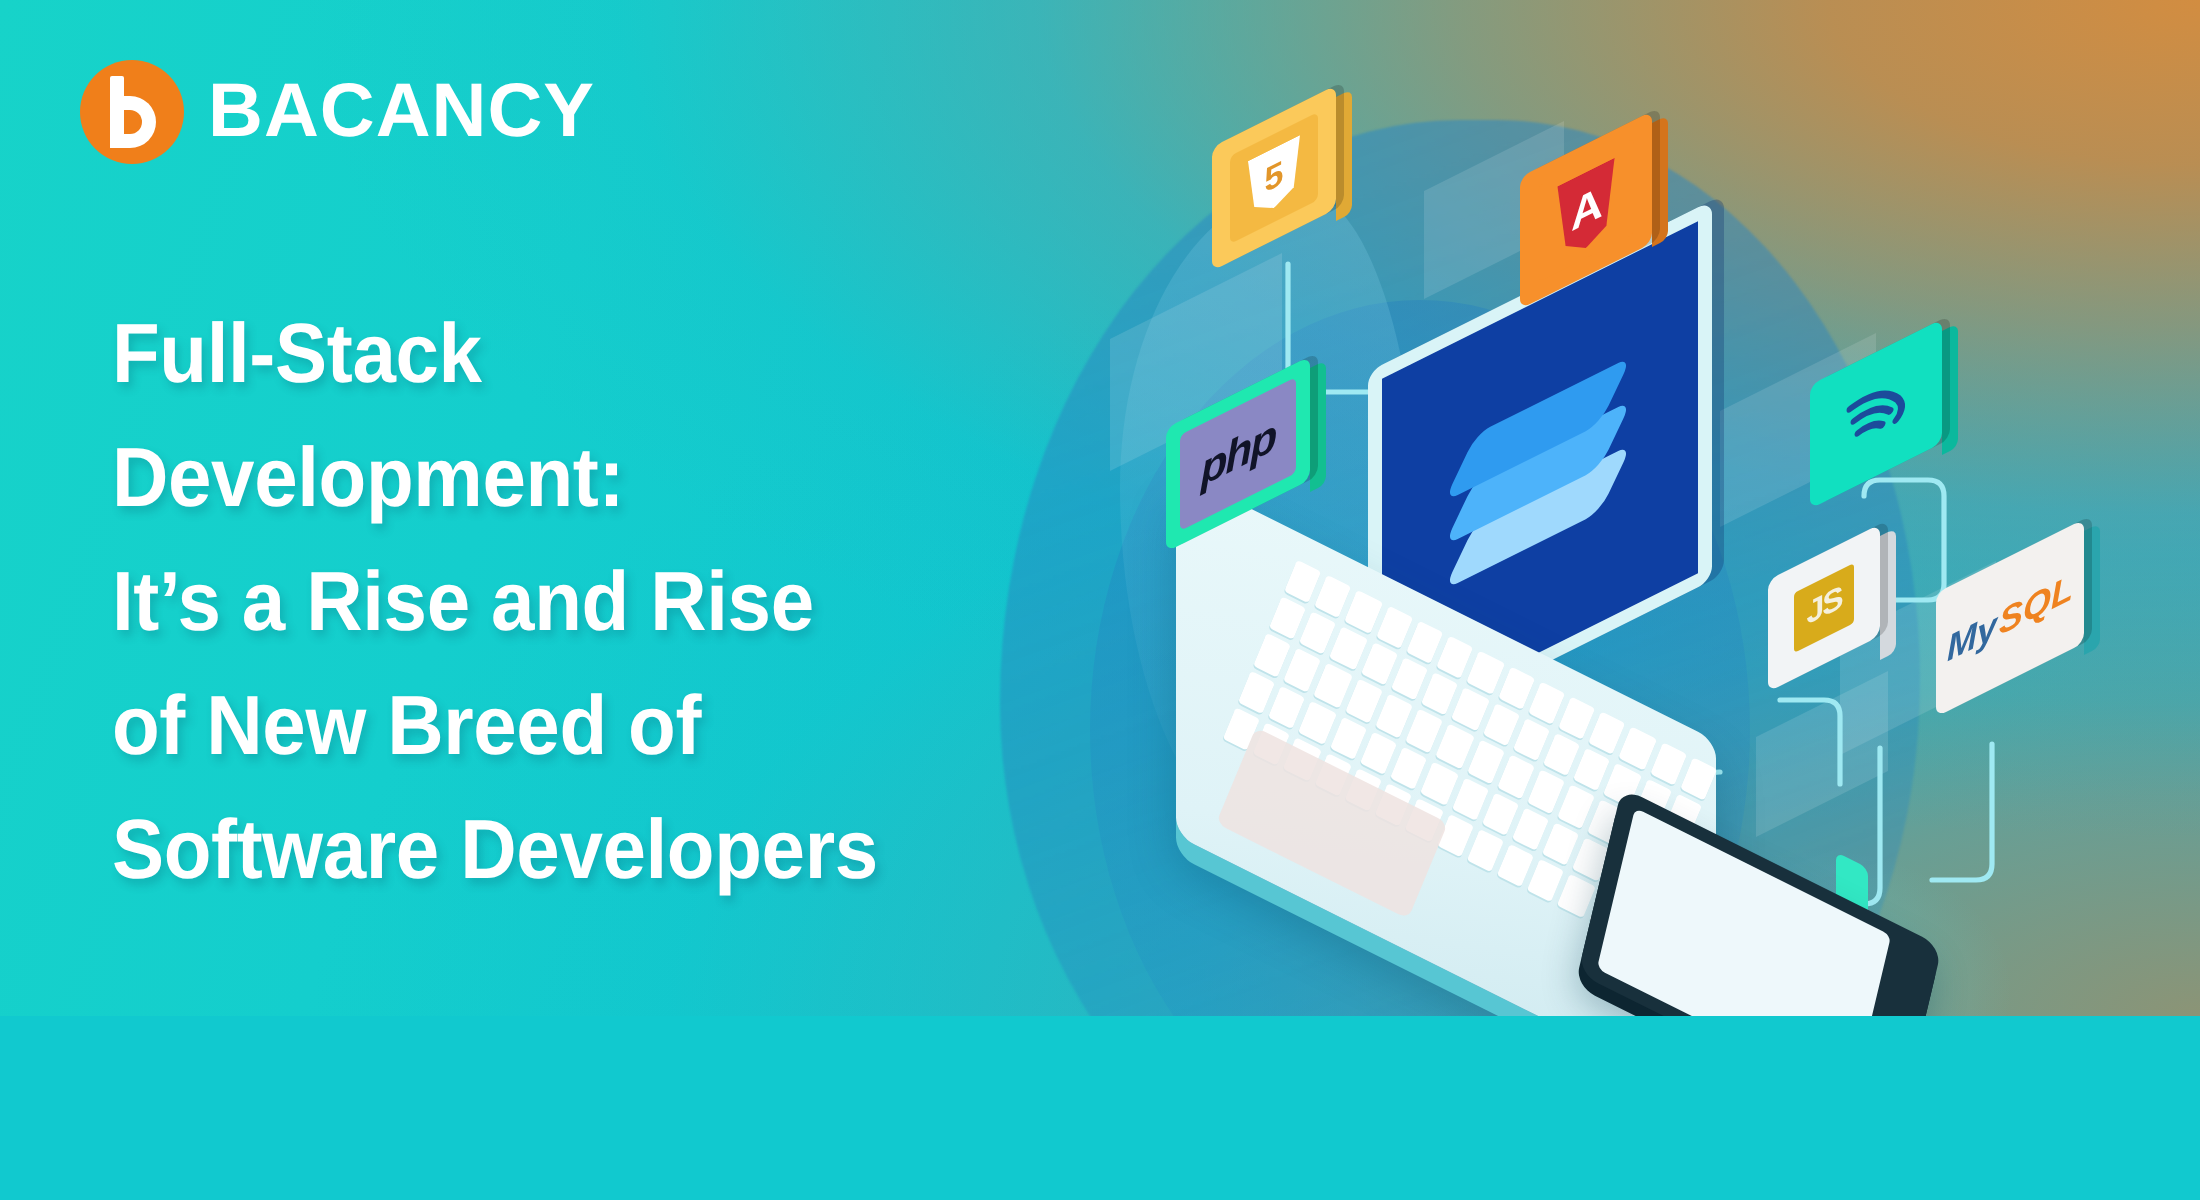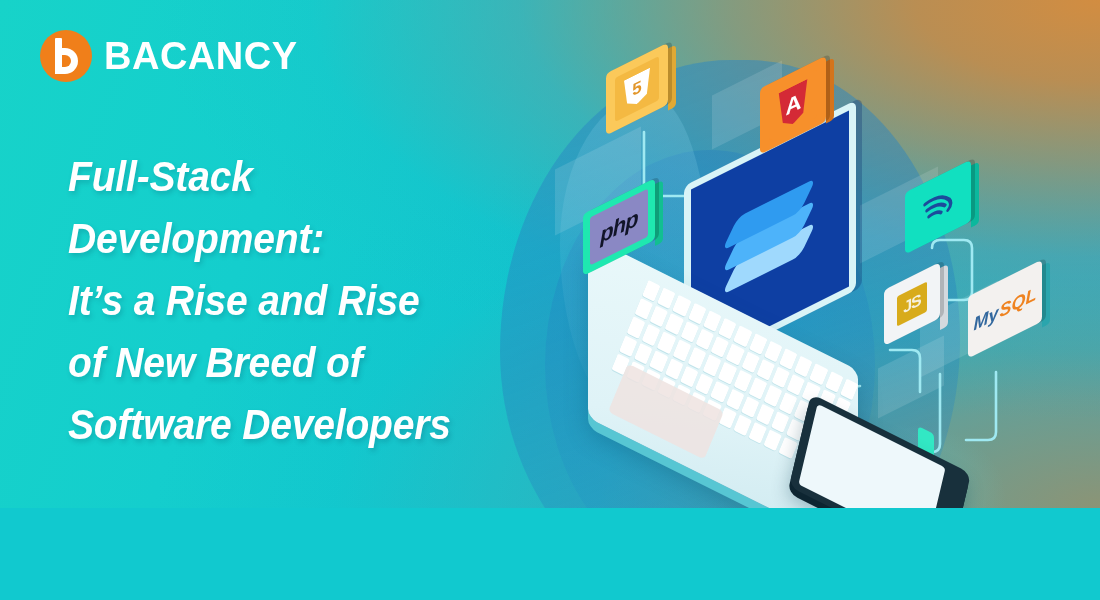--- a/index.html
+++ b/index.html
@@ -62,29 +62,28 @@
     color:#ffffff;font-size:38px;font-weight:700;letter-spacing:0.5px;line-height:0.95;
     font-family:"Liberation Sans", sans-serif;
   }
   .logo-sub{
     color:#ffffff;font-size:11px;font-weight:600;letter-spacing:6.2px;line-height:1.5;
     margin-top:2px;
   }
 
   
   .headline{
-    position:absolute;left:68px;top:146px;width:520px;
+    position:absolute;left:56px;top:146px;width:520px;
     color:#ffffff;
     font-family:"Liberation Sans", sans-serif;
     font-weight:700;
     font-size:42px;
     line-height:62px;
     letter-spacing:-0.2px;
     text-shadow:2px 3px 5px rgba(0,70,90,0.22);
-    font-style:italic;
   }
   .headline .l{display:block;white-space:nowrap;transform:scaleX(0.93);transform-origin:left center;}
   svg.wires{position:absolute;left:560px;top:40px;width:540px;height:520px;overflow:visible;}
 
   
   .card{
     position:absolute;width:62px;height:62px;
     transform:skewY(-26.5deg);
     border-radius:4px;
   }

